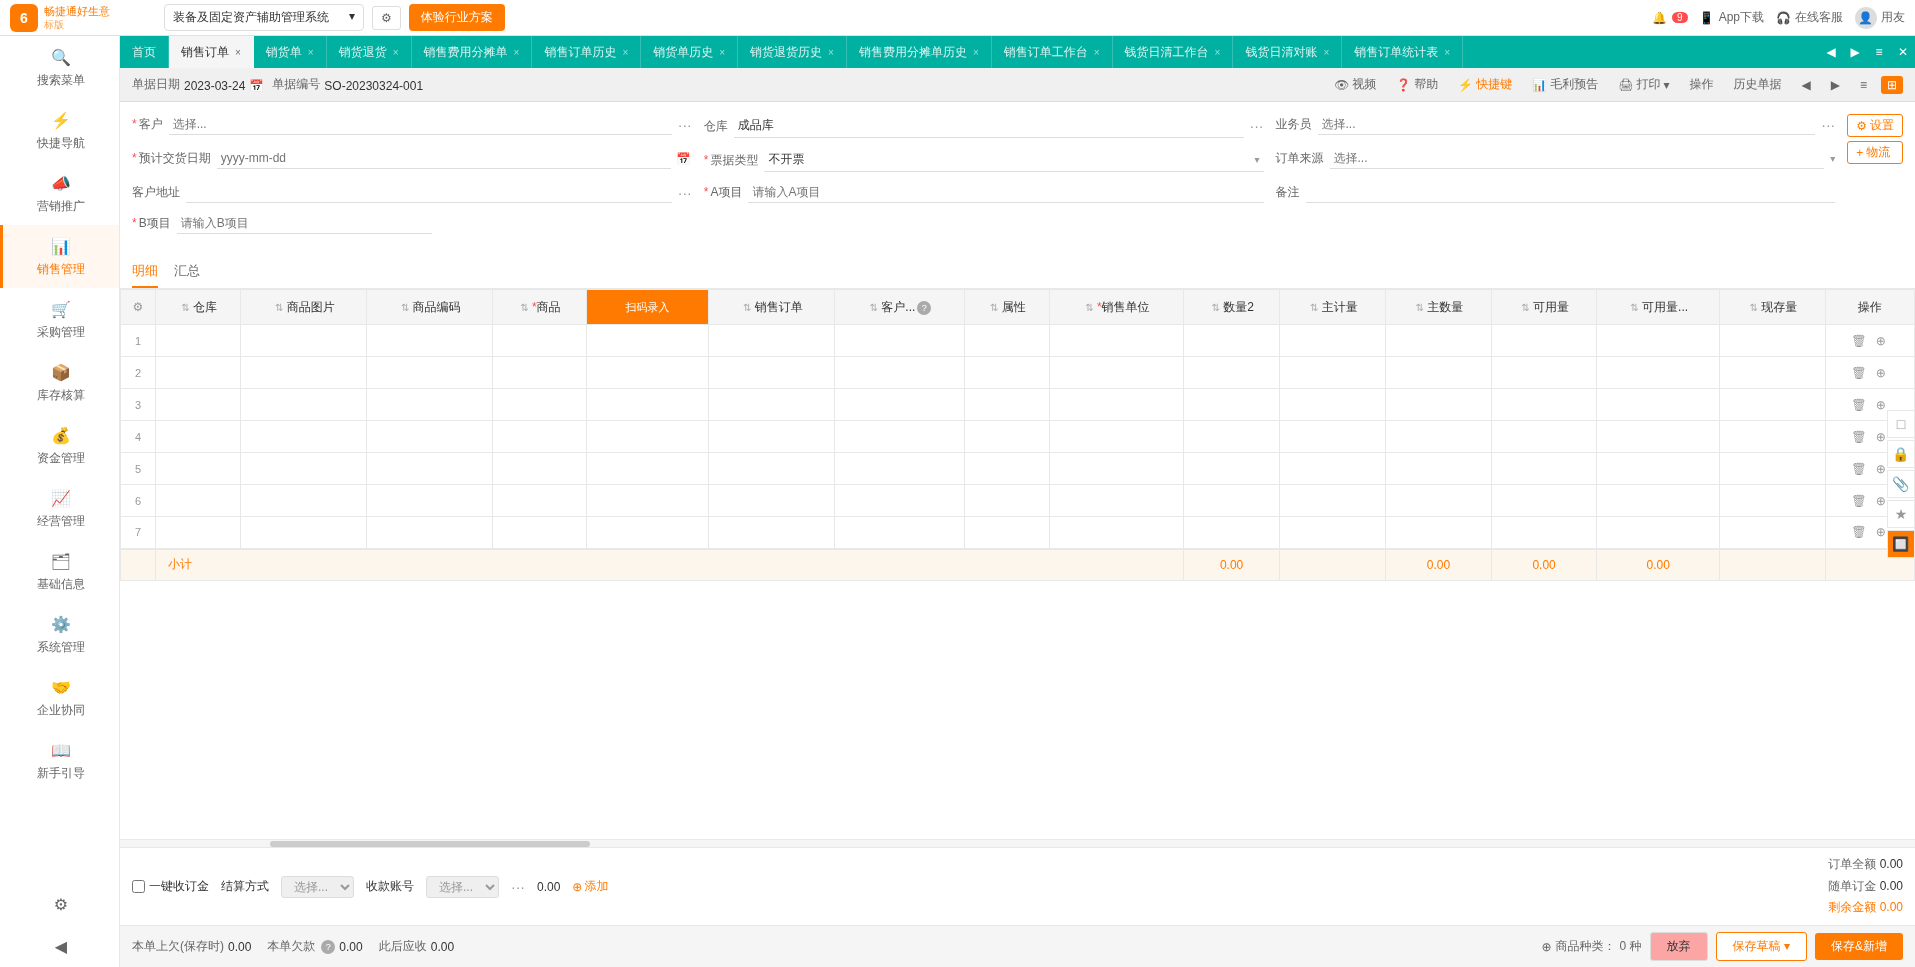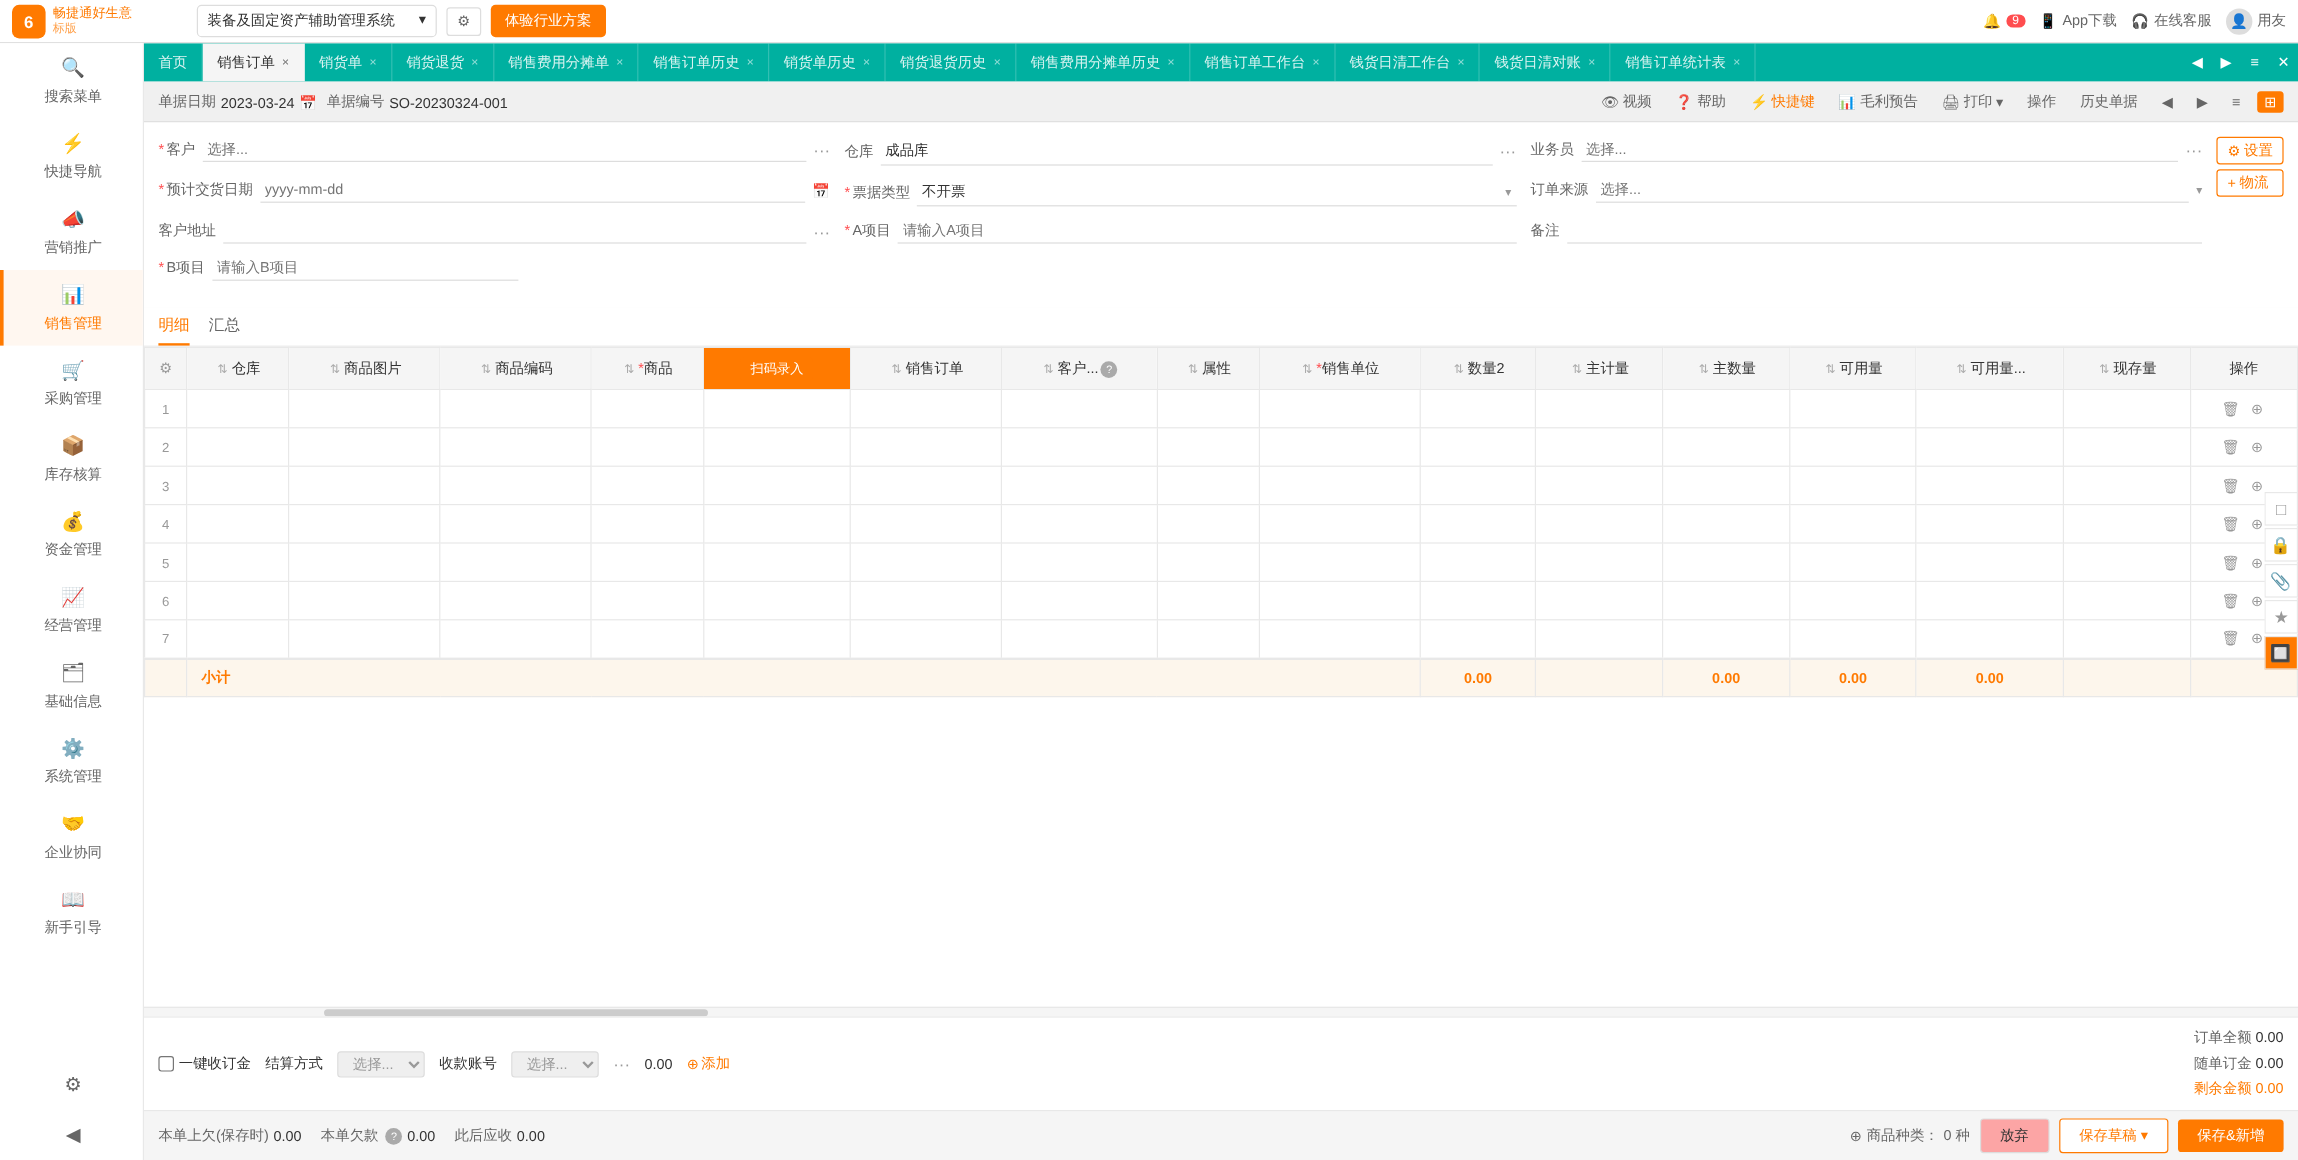--- a/index.html
+++ b/index.html
@@ -322,21 +322,21 @@
       color: white;
       border: none;
       padding: 2px 8px;
       border-radius: 3px;
       font-size: 11px;
       cursor: pointer;
     }
     .subtotal-row td {
       background: #fdf6ec;
       color: #ff7a00;
-      font-weight: bold;
+      font-weight: normal;
       border-top: 2px solid #e8e8e8;
     }
     .subtotal-label {
       color: #ff7a00 !important;
     }
     .row-actions {
       display: flex;
       gap: 4px;
       justify-content: center;
     }

